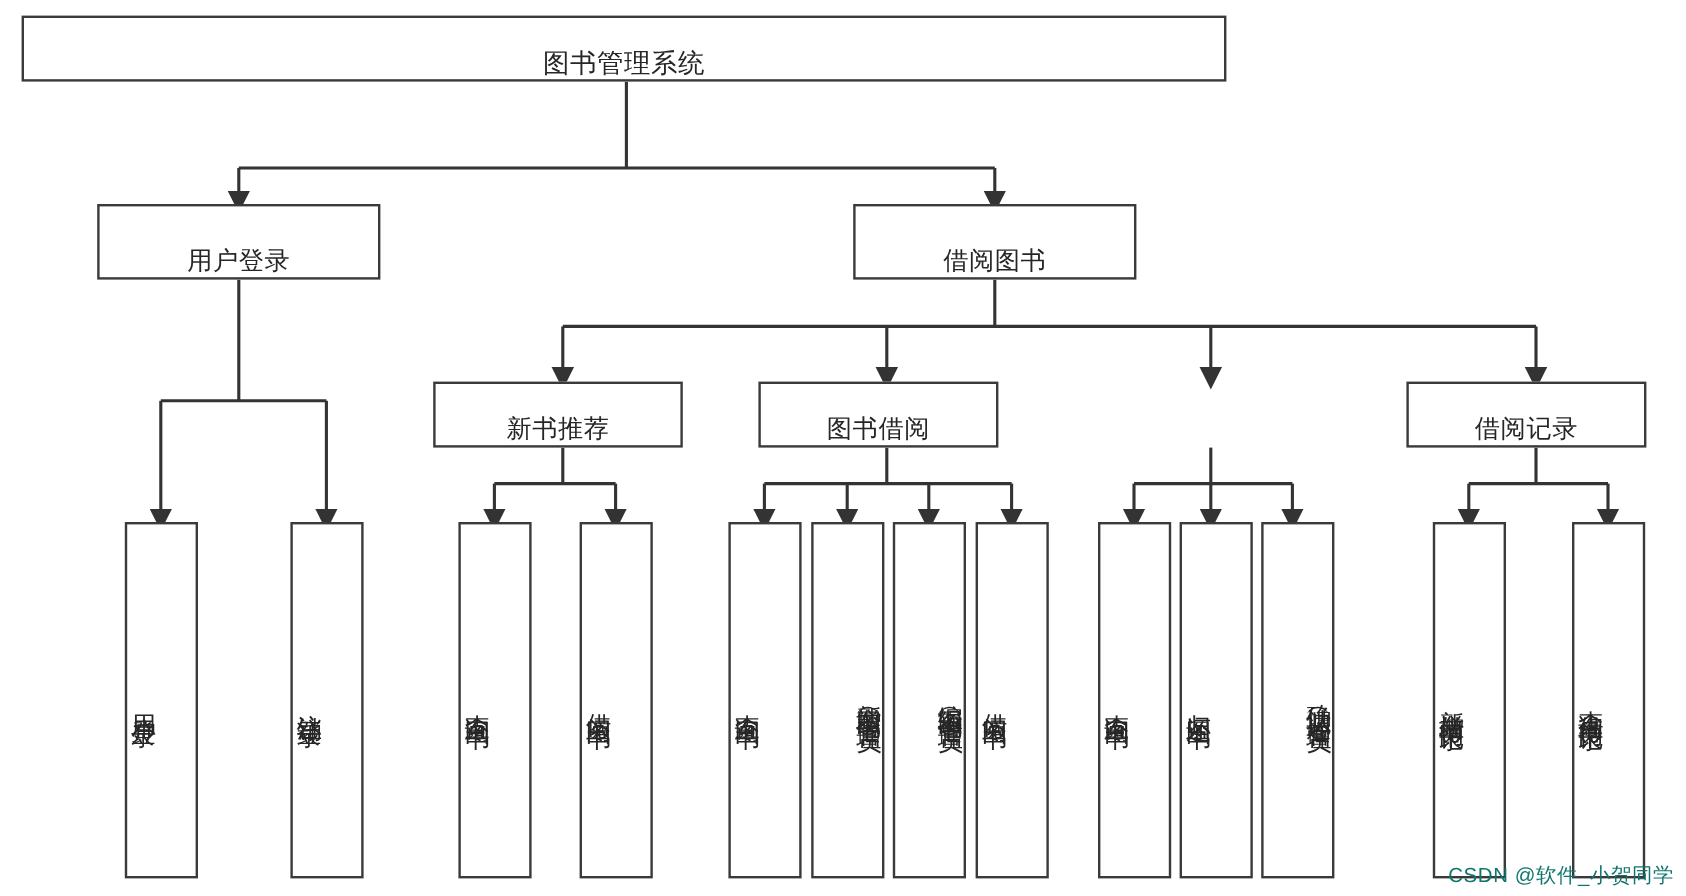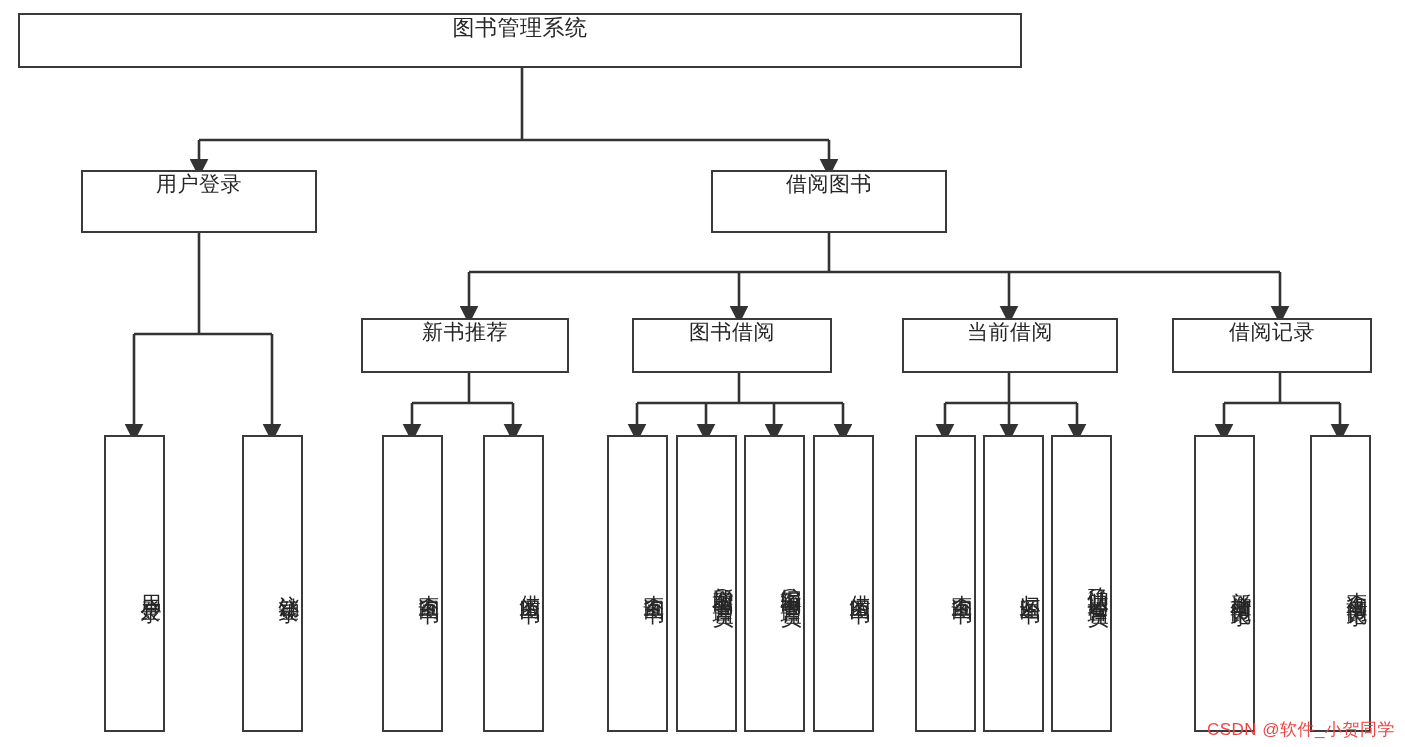--- a/index.html
+++ b/index.html
@@ -26,21 +26,21 @@
     width: 1405px;
     height: 747px;
     pointer-events: none;
   }
   .node {
     position: absolute;
     box-sizing: border-box;
     background: #ffffff;
     border: 2.5px solid #3a3a3a;
     display: flex;
-    align-items: flex-start;
+    align-items: flex-end;
     justify-content: center;
     text-align: center;
     line-height: 1.18;
     color: #262626;
   }
   .node.h {            
     font-size: 21px;
     letter-spacing: 0.5px;
   }
   .node.root {
@@ -59,21 +59,21 @@
   }
   .node-label {
     display: block;
     white-space: pre-line;
   }
   .watermark {
     position: absolute;
     right: 10px;
     bottom: 6px;
     font-size: 17px;
-    color: #ef4444;
+    color: #0f766e;
     letter-spacing: 0.5px;
     user-select: none;
   }
 </style>
 </head>
 <body>
 
 <div id="canvas">
 
   <svg class="connectors" viewBox="0 0 1405 747" xmlns="http://www.w3.org/2000/svg">
@@ -139,23 +139,20 @@
   </div>
 
   <div class="node h" style="left:361px; top:318px; width:208px; height:55px;">
     <span class="node-label">新书推荐</span>
   </div>
 
   <div class="node h" style="left:632px; top:318px; width:200px; height:55px;">
     <span class="node-label">图书借阅</span>
   </div>
 
-  <div class="node h" style="left:902px; top:318px; width:216px; height:55px;">
-    <span class="node-label">当前借阅</span>
-  </div>
 
   <div class="node h" style="left:1172px; top:318px; width:200px; height:55px;">
     <span class="node-label">借阅记录</span>
   </div>
 
   <div class="node v" style="left:104px; top:435px; width:61px; height:297px;">
     <span class="node-label">用户登录</span>
   </div>
 
   <div class="node v" style="left:242px; top:435px; width:61px; height:297px;">

